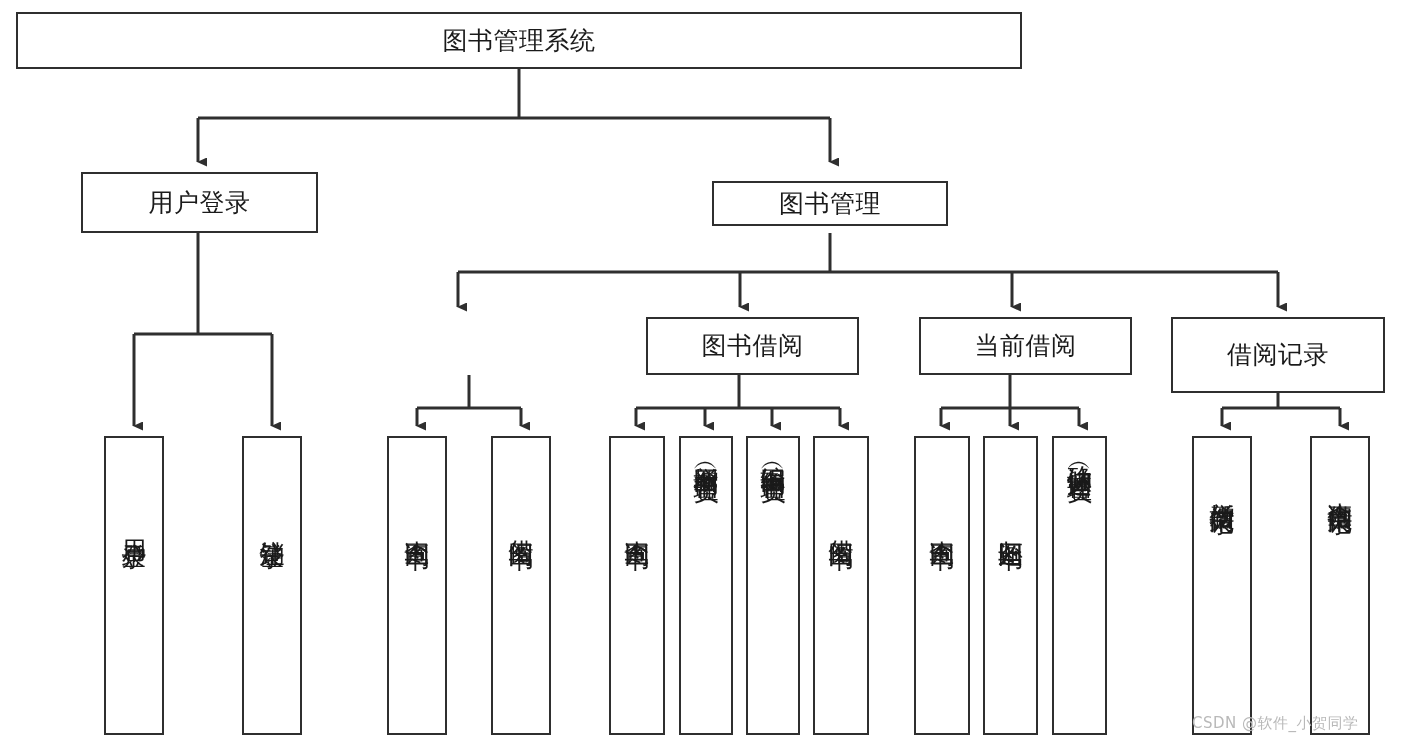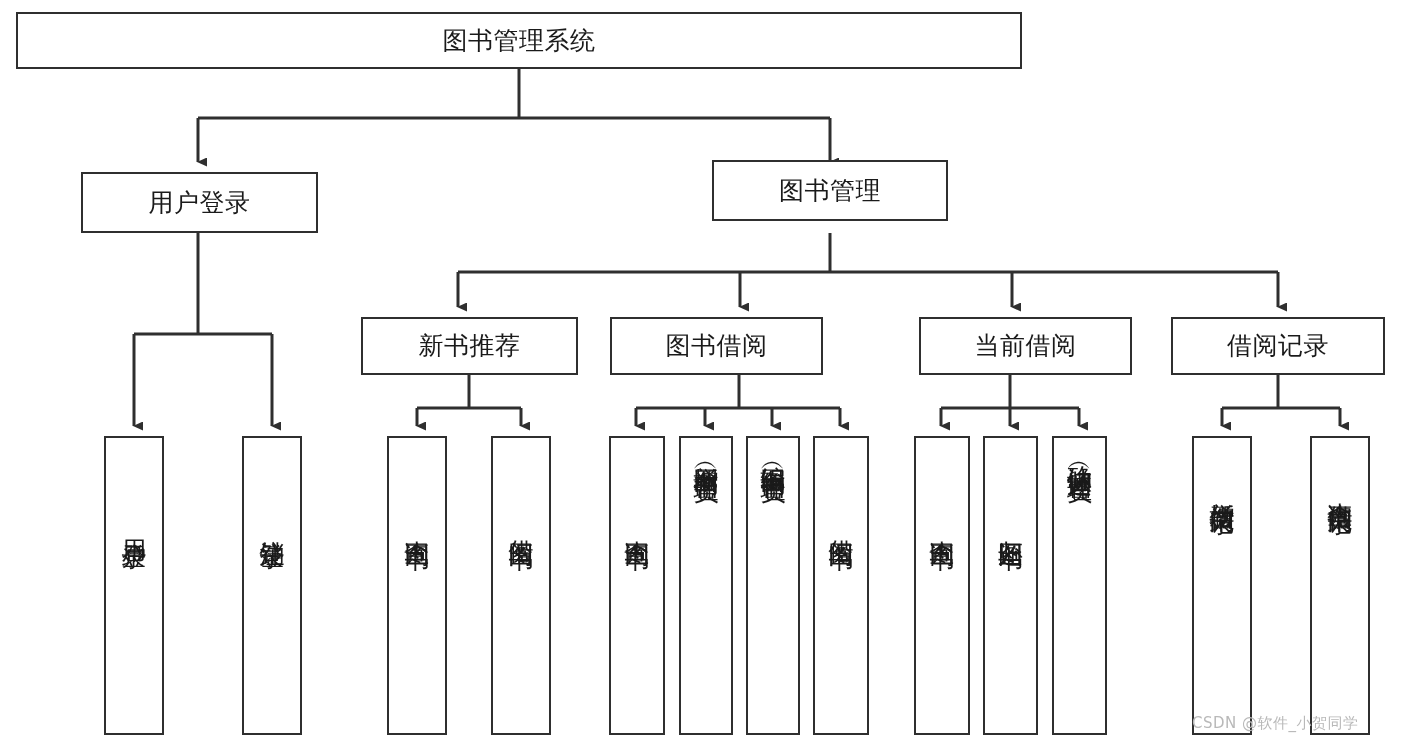--- a/index.html
+++ b/index.html
@@ -128,37 +128,34 @@
   </svg>
 
   <div class="node-box node-horizontal" style="left:16px; top:12px; width:1006px; height:57px;">
     <span class="node-label">图书管理系统</span>
   </div>
 
   <div class="node-box node-horizontal" style="left:81px; top:172px; width:237px; height:61px;">
     <span class="node-label">用户登录</span>
   </div>
 
-  <div class="node-box node-horizontal" style="left:712px; top:160px; width:236px; height:61px;">
+  <div class="node-box node-horizontal" style="left:712px; top:181px; width:236px; height:45px;">
     <span class="node-label">图书管理</span>
   </div>
 
-  <div class="node-box node-horizontal" style="left:361px; top:317px; width:217px; height:58px;">
-    <span class="node-label">新书推荐</span>
-  </div>
-
-  <div class="node-box node-horizontal" style="left:610px; top:317px; width:213px; height:58px;">
+
+  <div class="node-box node-horizontal" style="left:646px; top:317px; width:213px; height:58px;">
     <span class="node-label">图书借阅</span>
   </div>
 
   <div class="node-box node-horizontal" style="left:903px; top:317px; width:213px; height:58px;margin-left:16px;">
     <span class="node-label">当前借阅</span>
   </div>
 
-  <div class="node-box node-horizontal" style="left:1171px; top:317px; width:214px; height:58px;">
+  <div class="node-box node-horizontal" style="left:1171px; top:317px; width:214px; height:76px;">
     <span class="node-label">借阅记录</span>
   </div>
 
   <div class="node-box node-vertical" style="left:104px; top:436px; width:60px; height:299px; padding-top:82px;">
     <span class="node-label">用户登录</span>
   </div>
 
   <div class="node-box node-vertical" style="left:242px; top:436px; width:60px; height:299px; padding-top:82px;">
     <span class="node-label">注销登录</span>
   </div>

